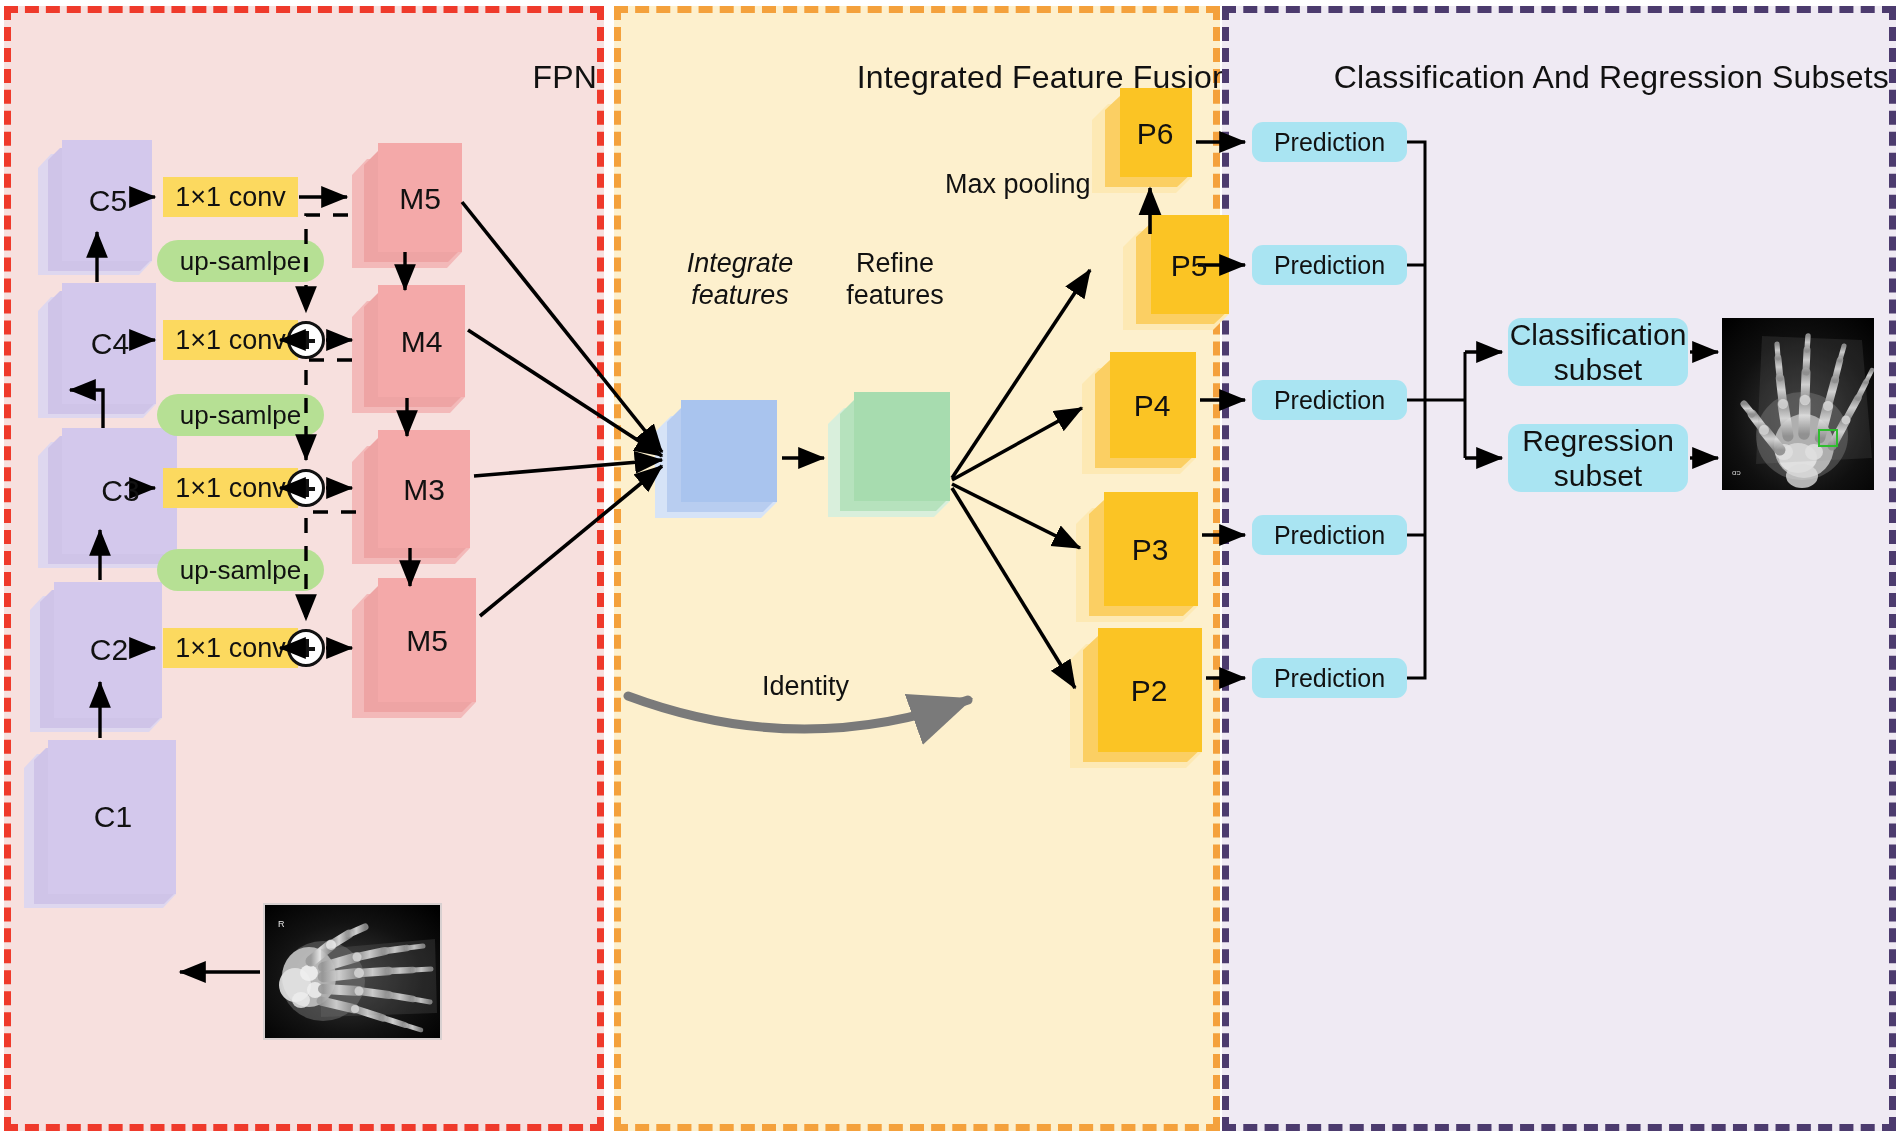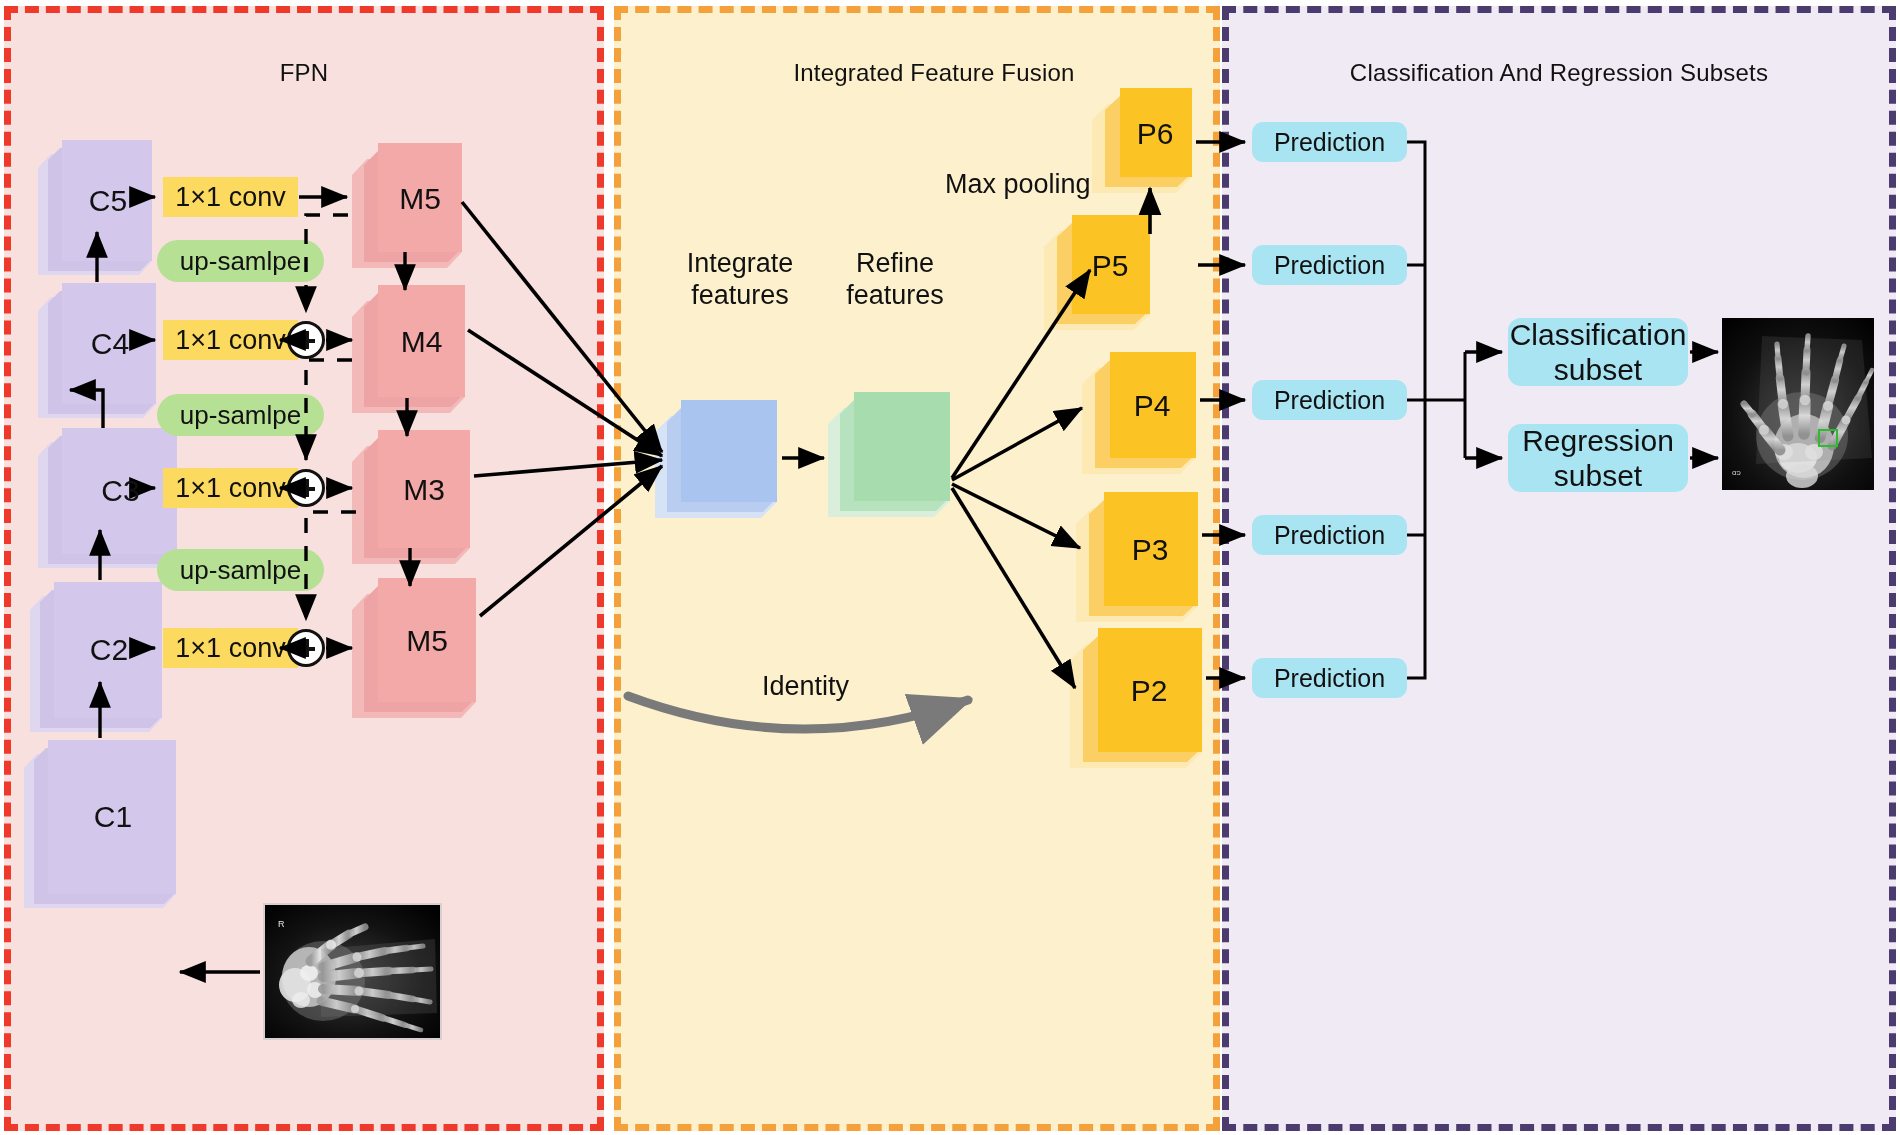--- a/index.html
+++ b/index.html
@@ -9,22 +9,22 @@
 
   
   .panel{position:absolute;border-style:dashed;box-sizing:border-box;}
   #panel-fpn   {left:4px;  top:6px;  width:600px;  height:1125px;
                 background:#f7e0de; border:7px dashed #ef3a2b;}
   #panel-fusion{left:614px;top:6px;  width:606px;  height:1125px;
                 background:#fdf0cd; border:7px dashed #f4a13c;padding-left:17px;}
   #panel-cls   {left:1222px;top:6px; width:674px;  height:1125px;
                 background:#efeaf3; border:7px dashed #4c3b6e;}
 
-  .panel-title{position:absolute;width:100%;text-align:center;top:46px;
-               font-size:24px;color:#111;letter-spacing:.2px;}
+  .panel-title{position:absolute;width:100%;text-align:right;top:46px;
+               font-size:32px;color:#111;letter-spacing:.2px;}
 
   
   .slab{position:absolute;}
   .slab .lab{position:absolute;left:26px;right:0;top:0;bottom:14px;
              display:flex;align-items:center;justify-content:center;
              font-size:30px;color:#111;z-index:6;}
 
   
   .c-slab .l1{position:absolute;left:0;top:14px;width:100%;height:calc(100% - 14px);
               background:#ded7ef;
@@ -259,21 +259,21 @@
         <circle cx="66" cy="40" r="5"></circle>
       </g>
 
       <g fill="#8c8c8c" opacity="0.18">
         <path d="M56 44 L170 34 L172 108 L56 112 Z"></path>
       </g>
       <text x="13" y="22" fill="#e6e6e6" font-size="9" font-family="Liberation Sans, sans-serif">R</text>
     </svg>
   </div>
 
-  <div class="ftxt ctr" style="left:640px;top:247px;width:200px;">
+  <div class="ftxt ctr" style="left:640px;top:247px;width:200px;font-style:italic;">
     <div>Integrate</div>
     <div>features</div>
   </div>
 
   <div class="ftxt ctr" style="left:800px;top:247px;width:190px;">
     <div>Refine</div>
     <div>features</div>
   </div>
 
   <div class="ftxt" style="left:945px;top:168px;">
@@ -296,21 +296,21 @@
       <div class="l3"></div>
   </div>
 
   <div class="slab p-slab" style="left:1092px;top:88px;width:100px;height:105px;">
     <div class="l1"></div>
       <div class="l2"></div>
       <div class="l3"></div>
     <div class="lab">P6</div>
   </div>
 
-  <div class="slab p-slab" style="left:1044px;top:215px;width:106px;height:115px;">
+  <div class="slab p-slab" style="left:1123px;top:215px;width:106px;height:115px;">
     <div class="l1"></div>
       <div class="l2"></div>
       <div class="l3"></div>
     <div class="lab">P5</div>
   </div>
 
   <div class="slab p-slab" style="left:1082px;top:352px;width:114px;height:122px;">
     <div class="l1"></div>
       <div class="l2"></div>
       <div class="l3"></div>

